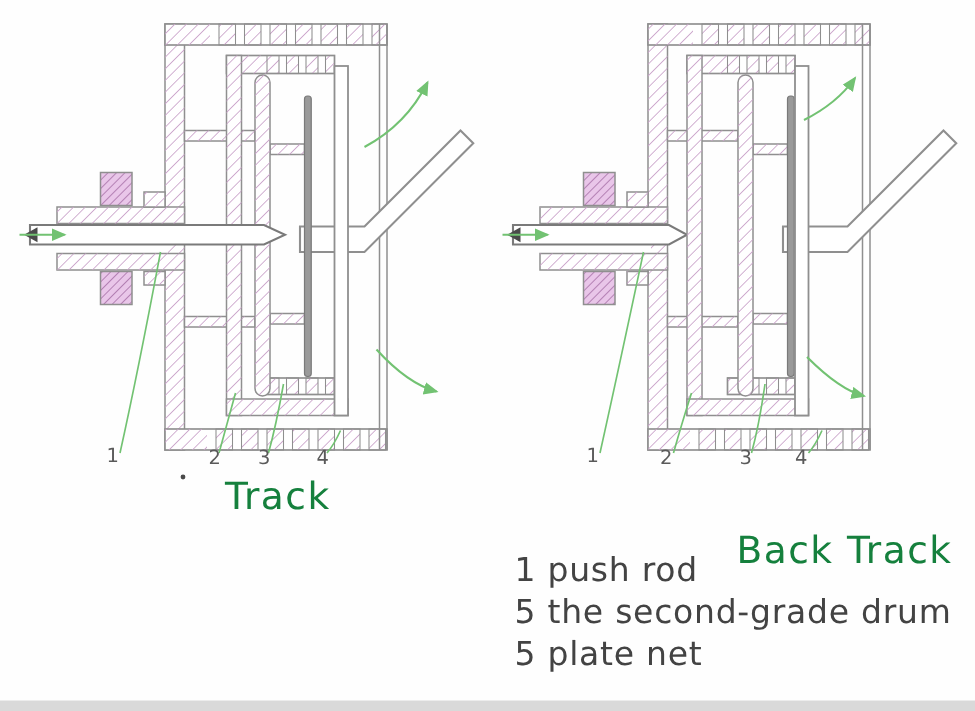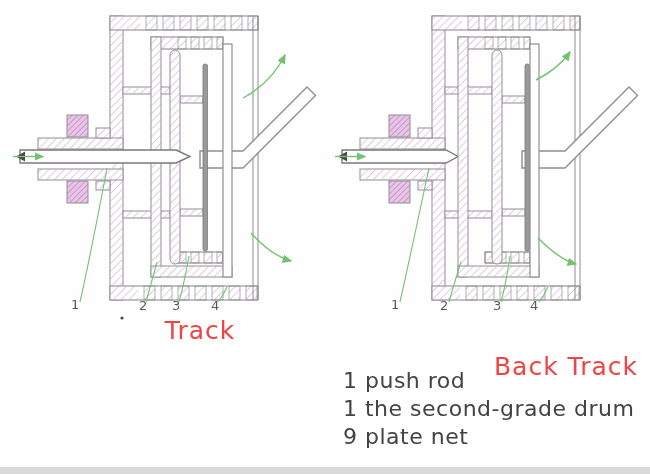--- a/index.html
+++ b/index.html
@@ -2,22 +2,22 @@
 <html><head>
 <meta charset="utf-8">
 <style>
   html,body{margin:0;padding:0;background:#ffffff;}
   .stage{
     position:relative;width:650px;height:474px;background:#fefefe;overflow:hidden;
     font-family:"DejaVu Sans", sans-serif;
   }
   .stage svg{position:absolute;left:0;top:0;}
   .caption{
-    position:absolute;color:#ef4444;font-size:25px;letter-spacing:1px;
-    text-align:center;white-space:nowrap;font-weight:400;
+    position:absolute;color:#15803d;font-size:25px;letter-spacing:1px;
+    text-align:left;white-space:nowrap;font-weight:400;
   }
   .part-num{
     position:absolute;color:#5a5a5a;font-size:13px;line-height:13px;
   }
   .legend{
     position:absolute;left:343px;top:357px;color:#3f3f3f;font-size:22px;
     line-height:28px;white-space:nowrap;letter-spacing:0.5px;
   }
   .bottom-strip{
     position:absolute;left:0;top:467px;width:650px;height:7px;
@@ -196,18 +196,18 @@
   <div class="part-num" style="left:172px;top:299px;">3</div>
   <div class="part-num" style="left:211px;top:299px;">4</div>
 
   <div class="part-num" style="left:391px;top:298px;">1</div>
   <div class="part-num" style="left:440px;top:299px;">2</div>
   <div class="part-num" style="left:493px;top:299px;">3</div>
   <div class="part-num" style="left:530px;top:299px;">4</div>
 
   <div class="legend" style="color: rgb(67, 67, 67); margin-top: 10px;">
     <div>1 push rod</div>
-    <div>1 the second-grade drum</div>
-    <div>9 plate net</div>
+    <div>5 the second-grade drum</div>
+    <div>5 plate net</div>
   </div>
 
   <div class="bottom-strip" style="background: rgb(217, 217, 217);"></div>
 </div>
 
 </body></html>

